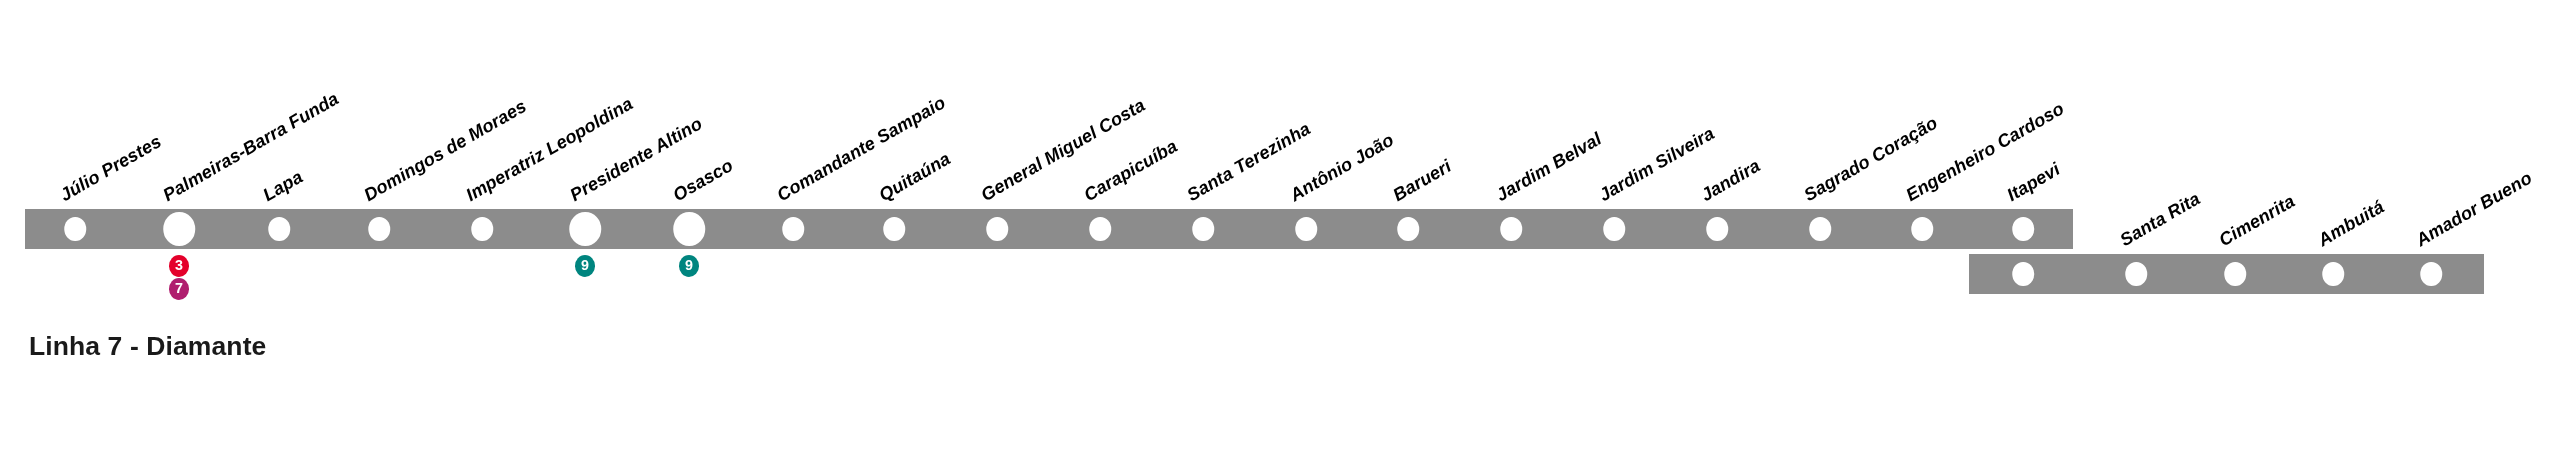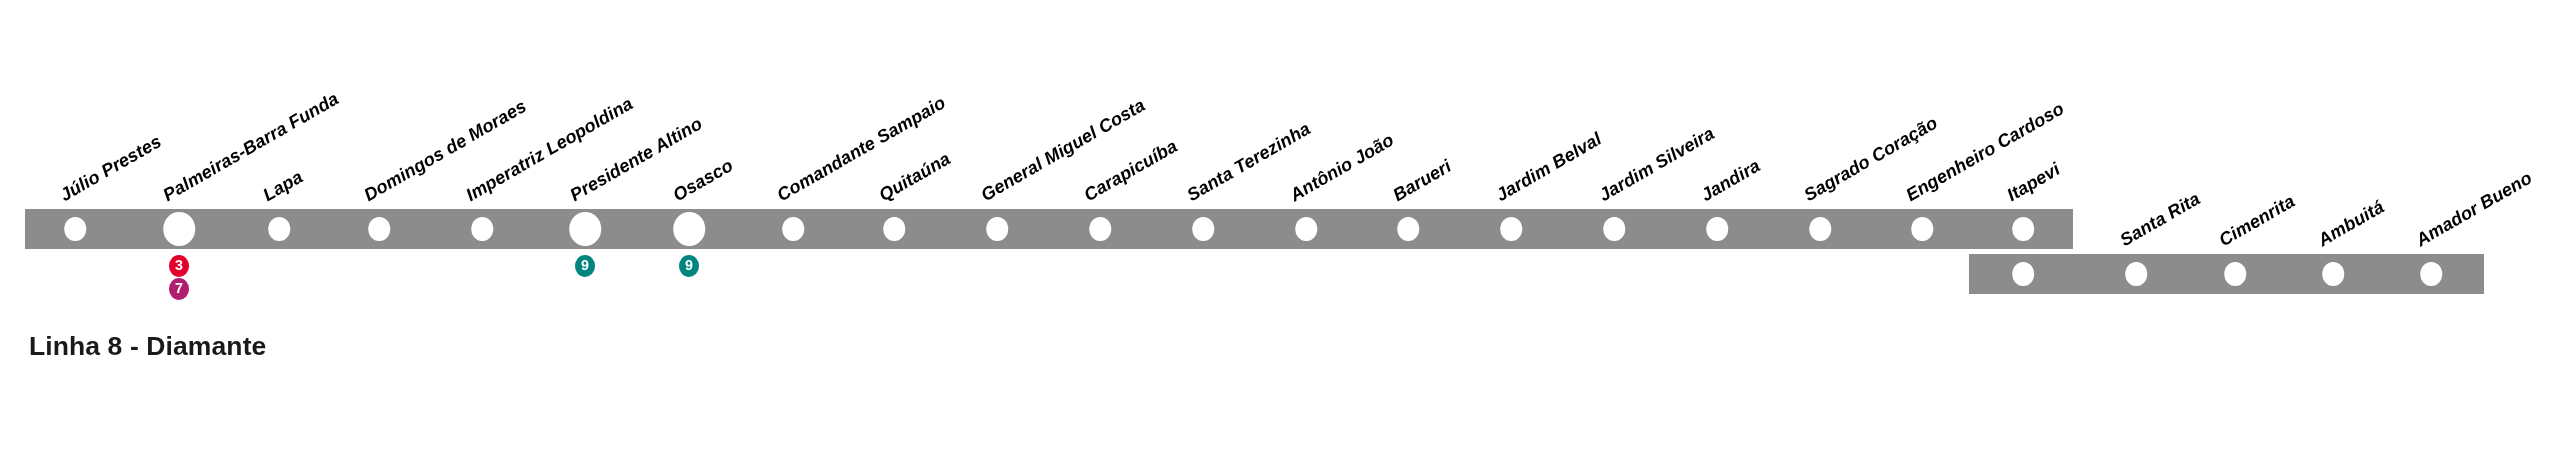--- a/index.html
+++ b/index.html
@@ -134,15 +134,15 @@
       <div class="station-dot small" title="Ambuitá" style="left: 2333px; top: 274px;"></div>
       <div class="station-dot small" title="Amador Bueno" style="left: 2431px; top: 274px;"></div>
     </div>
   <div id="badges-layer">
       <div class="badge" title="Palmeiras-Barra Funda" style="left: 179px; top: 255px; background: rgb(228, 0, 43);">3</div>
       <div class="badge" title="Palmeiras-Barra Funda" style="left: 179px; top: 278px; background: rgb(176, 30, 111);">7</div>
       <div class="badge" title="Presidente Altino" style="left: 585px; top: 255px; background: rgb(0, 133, 127);">9</div>
       <div class="badge" title="Osasco" style="left: 689px; top: 255px; background: rgb(0, 133, 127);">9</div>
     </div>
 
-  <div id="line-title">Linha 8 - Diamante</div>
+  <div id="line-title">Linha 7 - Diamante</div>
 </div>
 
 
 </body></html>

